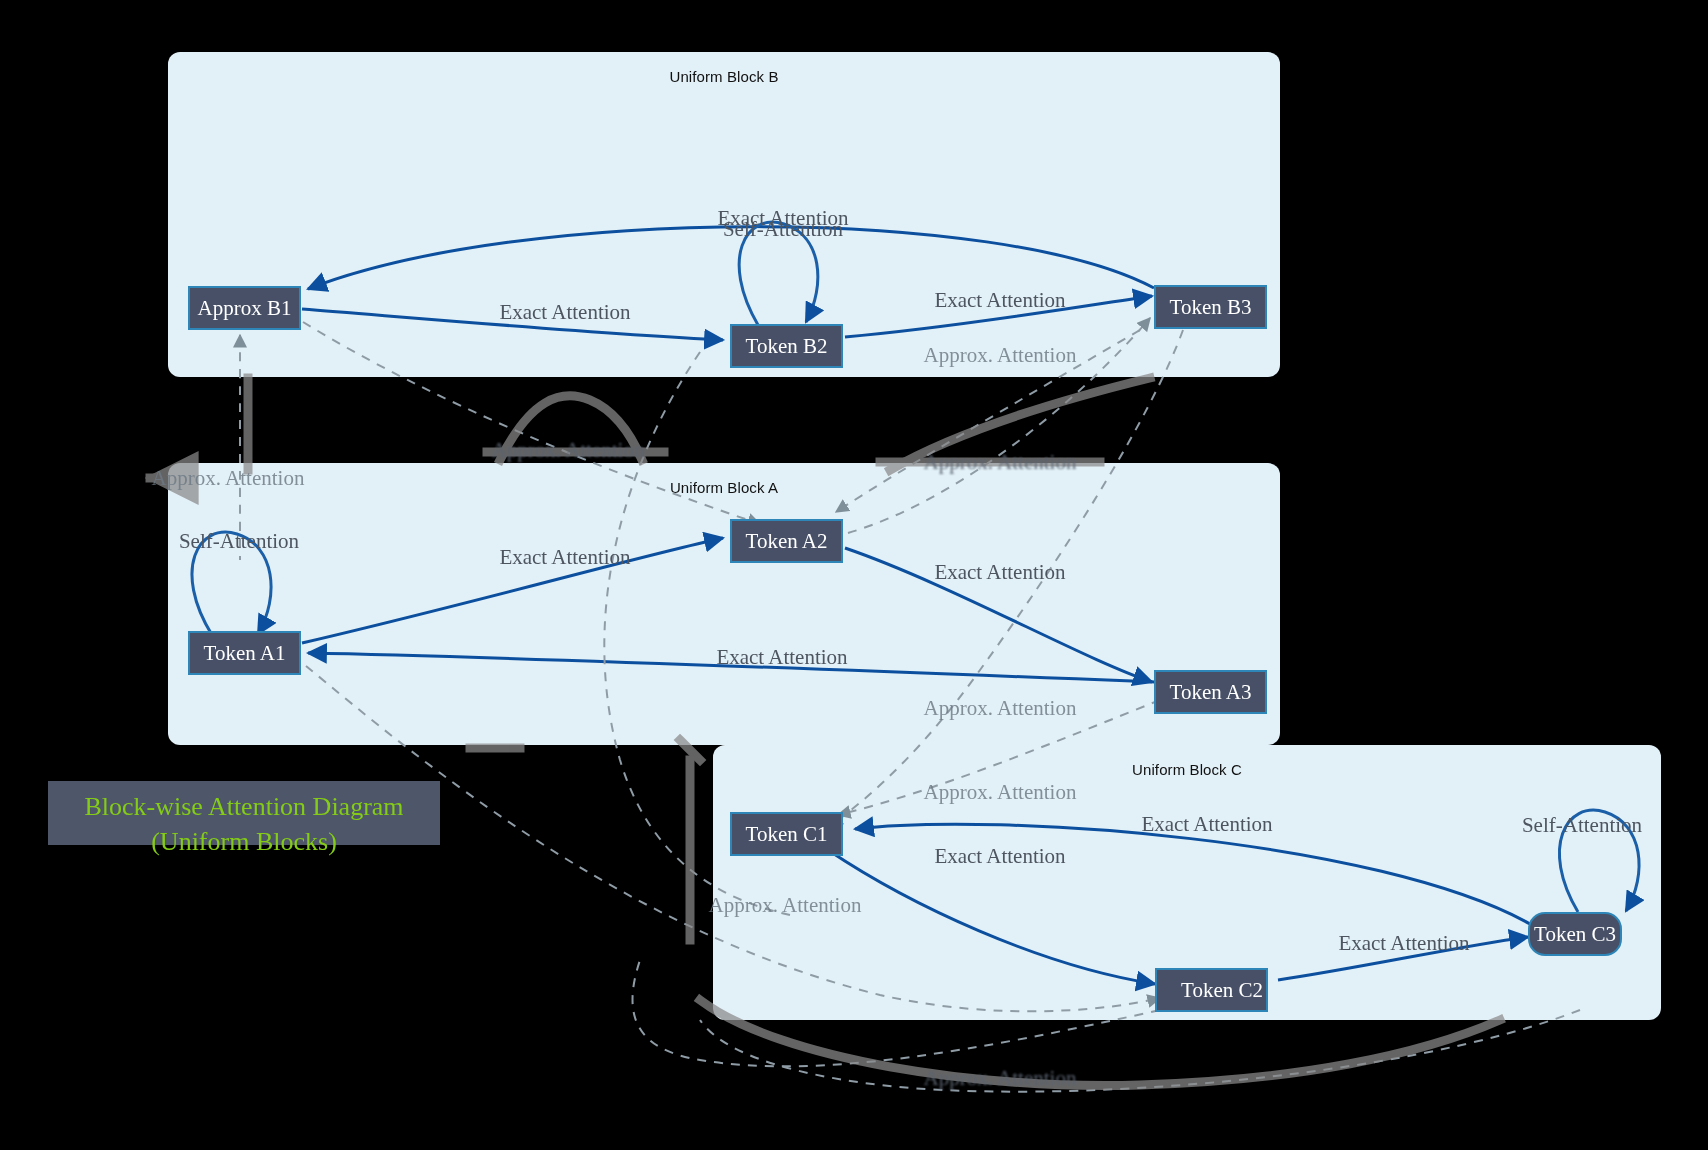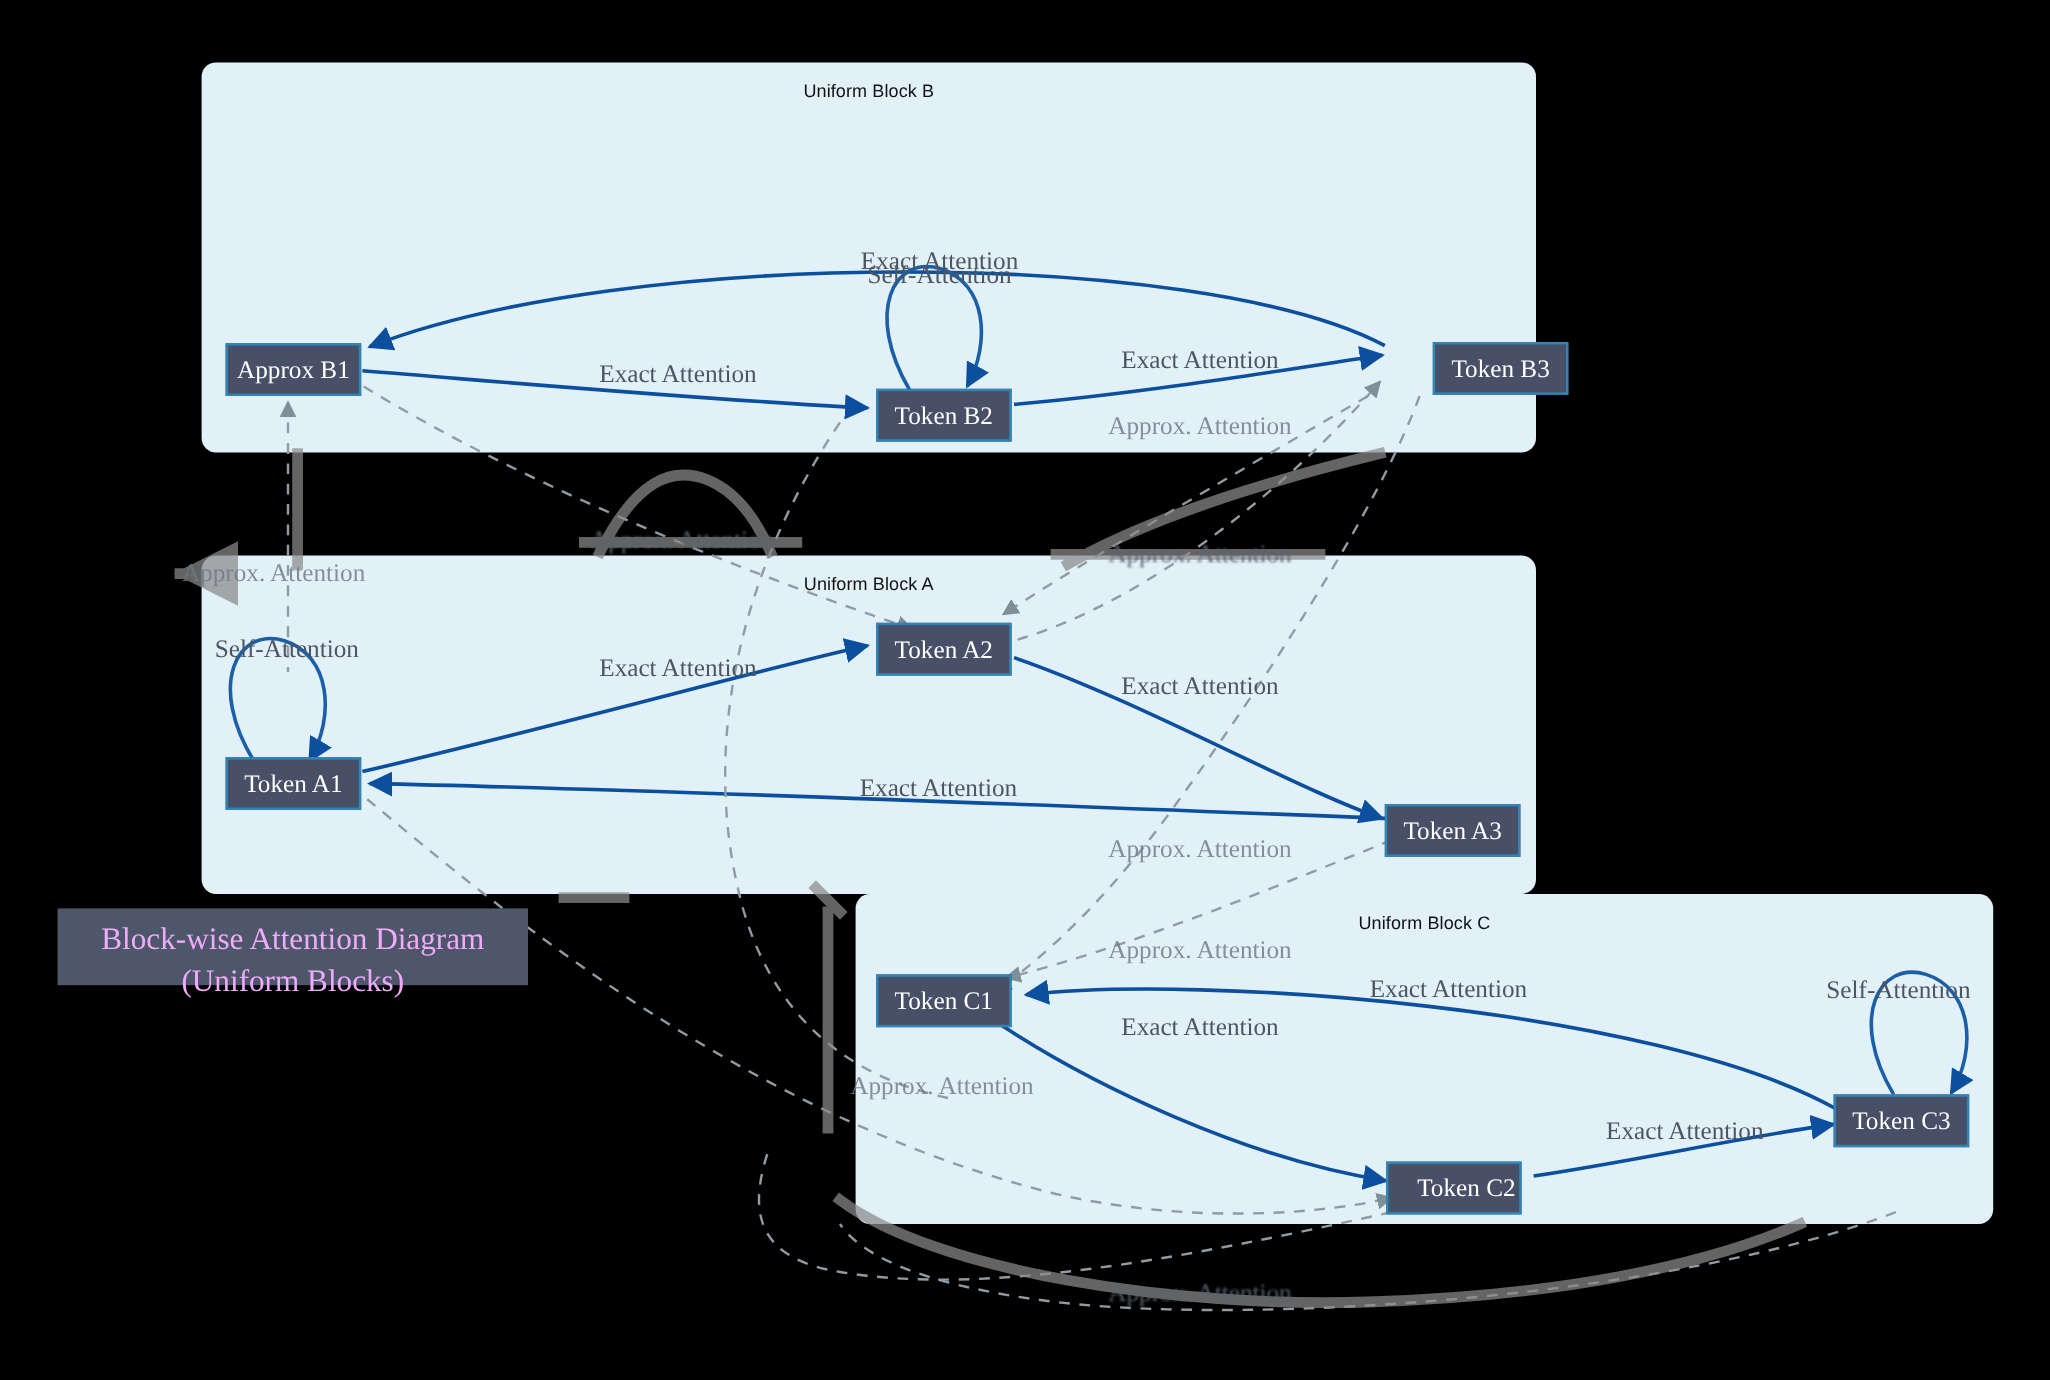--- a/index.html
+++ b/index.html
@@ -70,27 +70,28 @@
   }
   .elabel.blur {
     color: #5b6470;
     filter: blur(1.1px);
     opacity: .95;
   }
   
   .title-plate {
     position: absolute;
     background: #4e5769;
-    color: #f0abfc;
+    color: #84cc16;
     font-family: "Liberation Serif", serif;
     font-size: 26px;
     line-height: 1.33;
     text-align: center;
     box-sizing: border-box;
     padding: 9px 14px 12px 14px;
+    margin-top: 24px;
   }
 </style>
 </head>
 <body>
 
 <div id="stage">
 
   <div class="block" style="left:168px; top:52px; width:1112px; height:325px;">
     <div class="block-title">Uniform Block B</div>
   </div>
@@ -176,41 +177,41 @@
       </g>
     </g>
   </svg>
 
   <div class="token" style="left:188px; top:286px; width:113px; height:44px;">
     <span>Approx B1</span>
   </div>
   <div class="token" style="left:730px; top:324px; width:113px; height:44px;">
     <span>Token B2</span>
   </div>
-  <div class="token" style="left:1154px; top:285px; width:113px; height:44px;margin-left:40px;">
+  <div class="token" style="left:1154px; top:285px; width:113px; height:44px;">
     <span>Token B3</span>
   </div>
 
   <div class="token" style="left:188px; top:631px; width:113px; height:44px;">
     <span>Token A1</span>
   </div>
   <div class="token" style="left:730px; top:519px; width:113px; height:44px;">
     <span>Token A2</span>
   </div>
   <div class="token" style="left:1154px; top:670px; width:113px; height:44px;">
     <span>Token A3</span>
   </div>
 
   <div class="token" style="left:730px; top:812px; width:113px; height:44px;justify-content:center;">
     <span>Token C1</span>
   </div>
   <div class="token" style="left:1155px; top:968px; width:113px; height:44px;padding-left:21px;">
     <span>Token C2</span>
   </div>
-  <div class="token" style="left:1528px; top:912px; width:113px; height:44px;">
+  <div class="token" style="left:1528px; top:912px; width:94px; height:44px;border-radius:17px;">
     <span>Token C3</span>
   </div>
 
   <div class="elabel" style="left:783px; top:218px;">Exact Attention</div>
   <div class="elabel" style="left:783px; top:229px;">Self-Attention</div>
   <div class="elabel" style="left:565px; top:312px;">Exact Attention</div>
   <div class="elabel" style="left:1000px; top:300px;">Exact Attention</div>
   <div class="elabel faint" style="left:1000px; top:355px;">Approx. Attention</div>
 
   <div class="elabel faint" style="left:228px; top:478px;">Approx. Attention</div>

